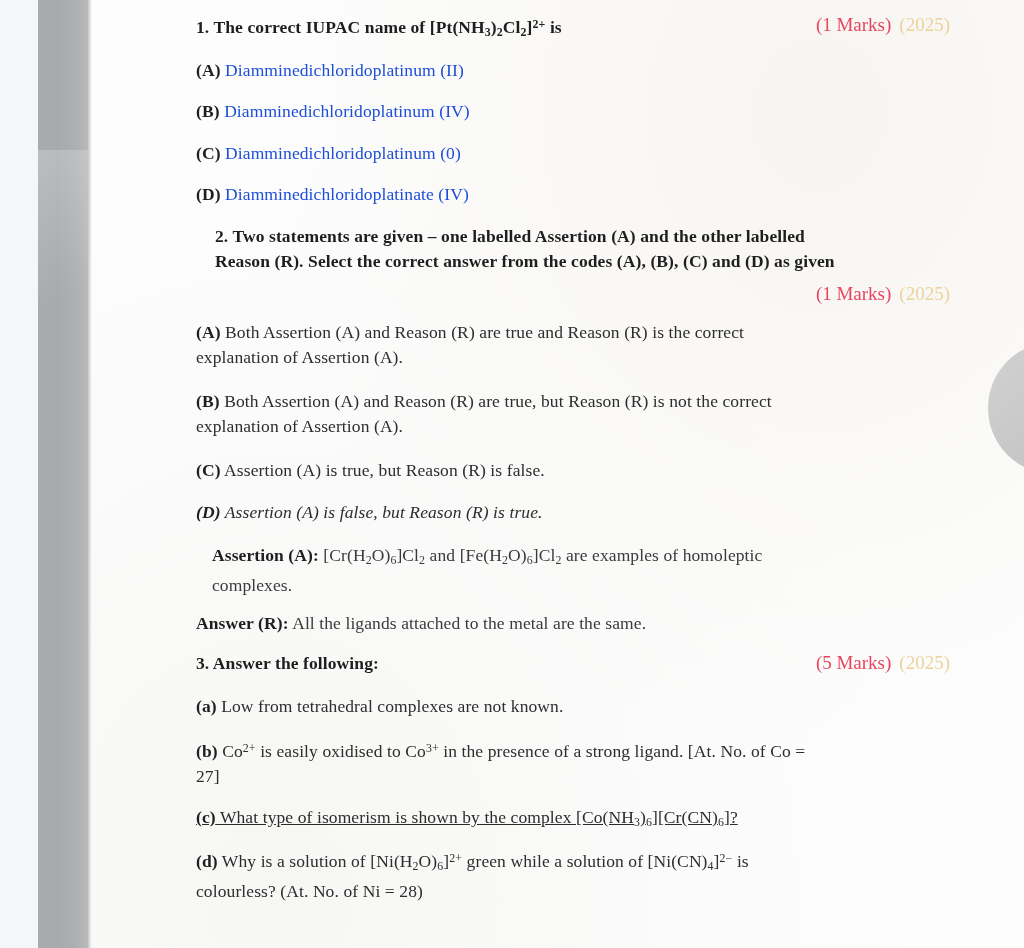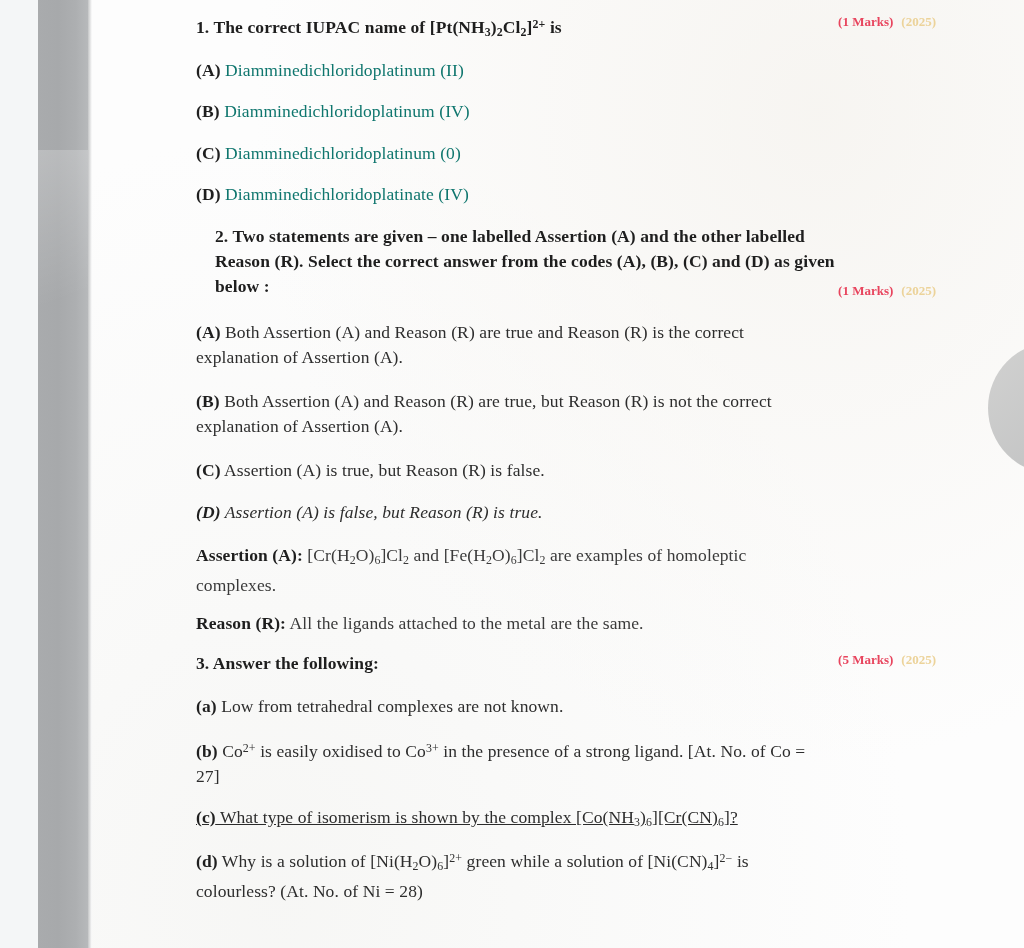--- a/index.html
+++ b/index.html
@@ -114,41 +114,41 @@
     font-weight: bold;
     color: #1e1e1e;
   }
 
   
   .opt-label {
     font-weight: bold;
     color: #1f1f1f;
   }
   .opt-body {
-    color: #0f766e;
+    color: #1d4ed8;
   }
   .opt-body-dark {
     color: #2d2d2d;
   }
 
   .ar-label {
     font-weight: bold;
     color: #1e1e1e;
   }
   .ar-body {
     color: #3a3a3a;
   }
 
   
   .tag-row {
     position: absolute;
-    right: 22px;
+    right: 8px;
     white-space: nowrap;
-    font-size: 13px;
-    font-weight: bold;
+    font-size: 19px;
+    font-weight: normal;
   }
   .marks {
     color: #e8455e;
   }
   .year {
     color: #ecd39a;
     margin-left: 8px;
   }
 
   sub {
@@ -197,21 +197,20 @@
     </div>
     <div class="block qline blurline" style="top:182px;">
       <span class="opt-label">(D)</span>
       <span class="opt-body">Diamminedichloridoplatinate (IV)</span>
     </div>
 
     <div class="block qline blurline" style="top:224px;margin-left:19px;">
       <div class="stem"><span>2.</span>
         <span>Two statements are given – one labelled Assertion (A) and the other labelled</span></div>
       <div class="stem">Reason (R). Select the correct answer from the codes (A), (B), (C) and (D) as given</div>
-      <div class="stem">below :</div>
     </div>
     <div class="tag-row" style="top:283px;">
       <span class="marks">(1 Marks)</span><span class="year">(2025)</span>
     </div>
 
     <div class="block qline blurline" style="top:320px;">
       <div><span class="opt-label">(A)</span>
         <span class="opt-body-dark">Both Assertion (A) and Reason (R) are true and Reason (R) is the correct</span></div>
       <div class="opt-body-dark">explanation of Assertion (A).</div>
     </div>
@@ -225,28 +224,28 @@
     <div class="block qline blurline" style="top:458px;">
       <span class="opt-label">(C)</span>
       <span class="opt-body-dark">Assertion (A) is true, but Reason (R) is false.</span>
     </div>
 
     <div class="block qline blurline" style="top:500px;font-style:italic;">
       <span class="opt-label">(D)</span>
       <span class="opt-body-dark">Assertion (A) is false, but Reason (R) is true.</span>
     </div>
 
-    <div class="block qline blurline" style="top:543px;">
+    <div class="block qline blurline" style="top:543px;margin-left:16px;">
       <div><span class="ar-label">Assertion (A):</span><span class="ar-body">
         [Cr(H<sub>2</sub>O)<sub>6</sub>]Cl<sub>2</sub> and [Fe(H<sub>2</sub>O)<sub>6</sub>]Cl<sub>2</sub> are examples of homoleptic</span></div>
       <div class="ar-body">complexes.</div>
     </div>
 
     <div class="block qline blurline" style="top:611px;">
-      <span class="ar-label">Reason (R):</span><span class="ar-body"> All the ligands attached to the metal are the same.</span>
+      <span class="ar-label">Answer (R):</span><span class="ar-body"> All the ligands attached to the metal are the same.</span>
     </div>
 
     <div class="block qline blurline" style="top:651px;">
       <span class="stem"><span>3.</span>
       <span>Answer the following:</span></span>
     </div>
     <div class="tag-row" style="top:652px;">
       <span class="marks">(5 Marks)</span><span class="year">(2025)</span>
     </div>
 

